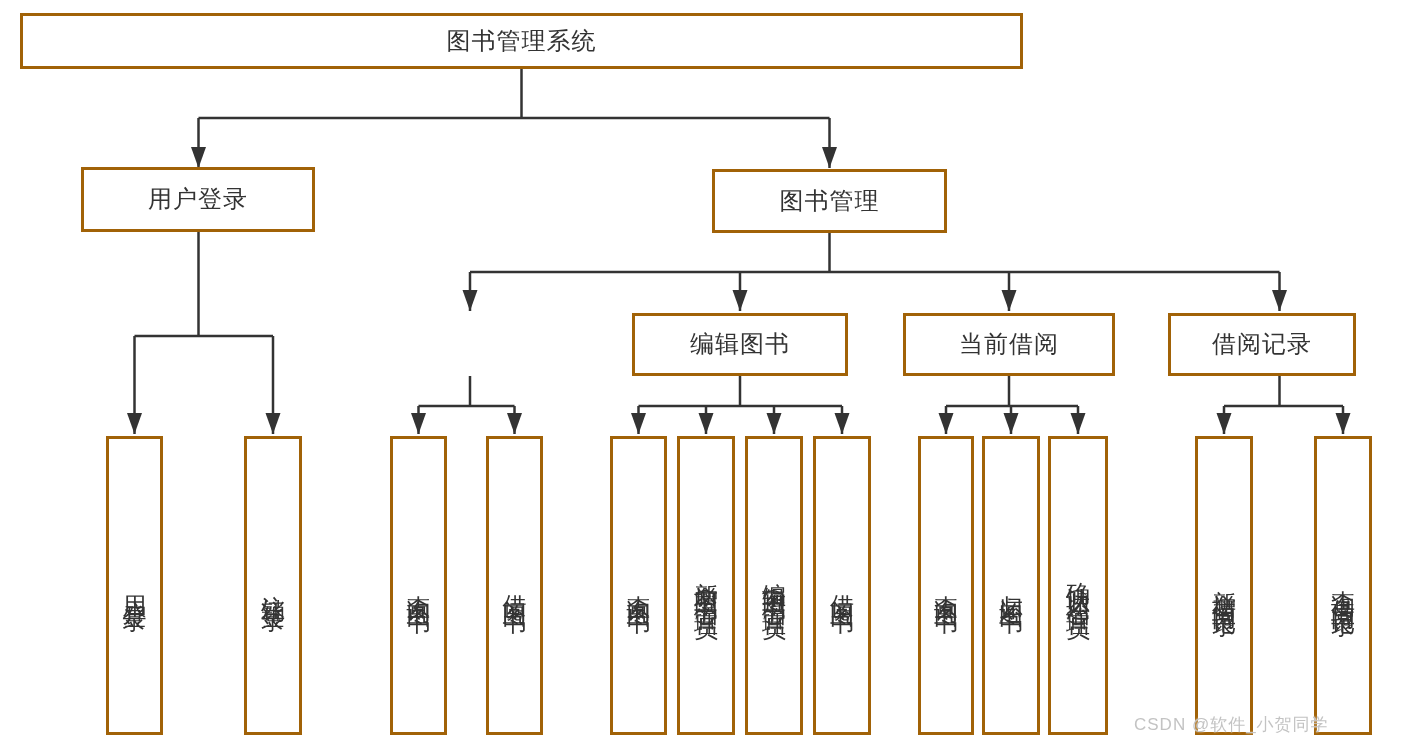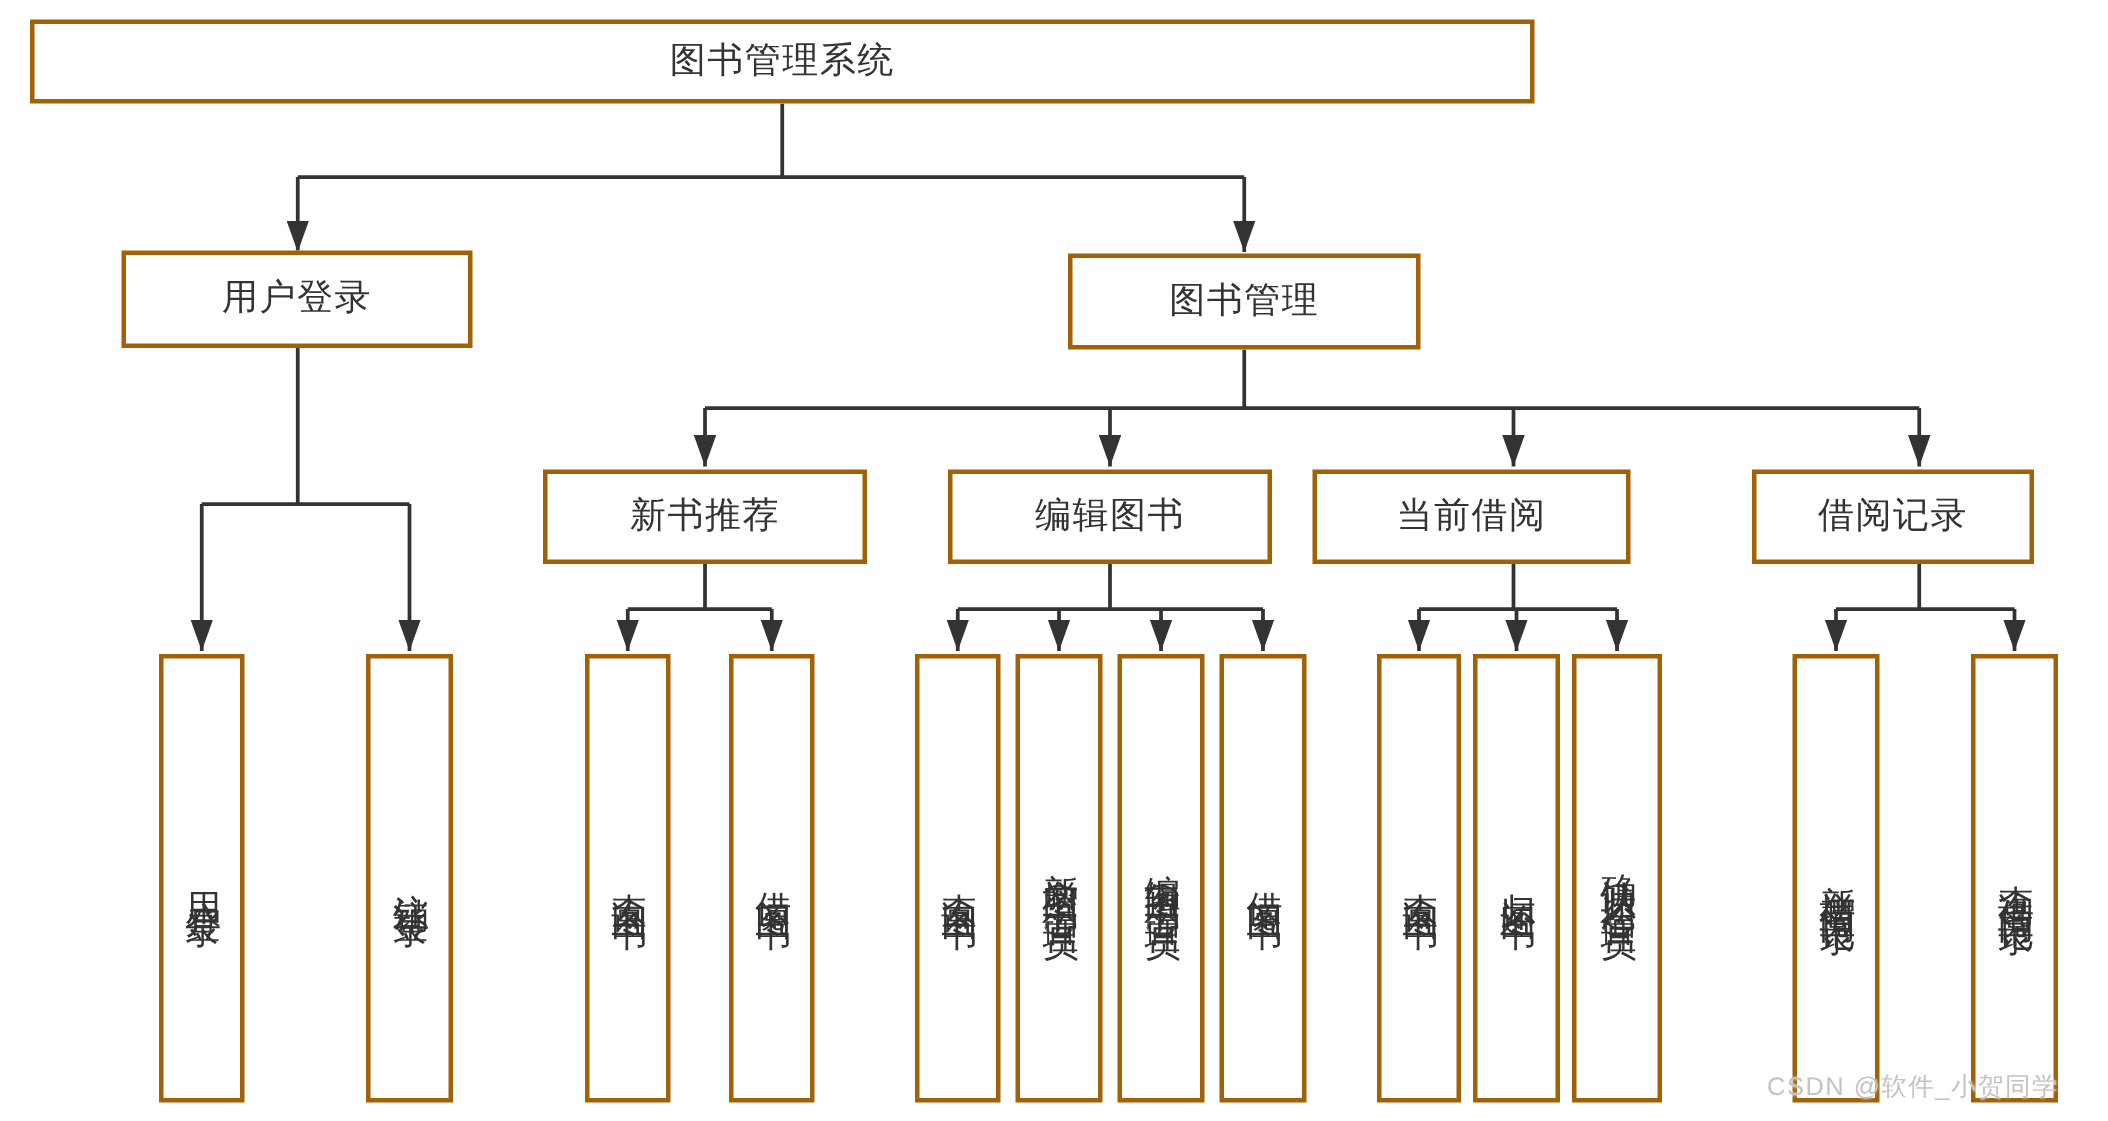--- a/index.html
+++ b/index.html
@@ -103,38 +103,37 @@
       <path d="M1224,406 V434" marker-end="url(#arw)"></path>
       <path d="M1343,406 V434" marker-end="url(#arw)"></path>
     </g>
   </svg>
 
   <div class="node" style="left:20px;top:13px;width:1003px;height:56px;">图书管理系统</div>
 
   <div class="node" style="left:81px;top:167px;width:234px;height:65px;">用户登录</div>
   <div class="node" style="left:712px;top:169px;width:235px;height:64px;">图书管理</div>
 
-  <div class="node" style="left:362px;top:313px;width:216px;height:63px;">新书推荐</div>
   <div class="node" style="left:632px;top:313px;width:216px;height:63px;">编辑图书</div>
-  <div class="node" style="left:875px;top:313px;width:212px;height:63px;">当前借阅</div>
+  <div class="node" style="left:903px;top:313px;width:212px;height:63px;">当前借阅</div>
   <div class="node" style="left:1168px;top:313px;width:188px;height:63px;">借阅记录</div>
 
   <div class="node vnode" style="left:106px;top:436px;width:57px;height:299px;">用户登录</div>
   <div class="node vnode" style="left:244px;top:436px;width:58px;height:299px;">注销登录</div>
 
   <div class="node vnode" style="left:390px;top:436px;width:57px;height:299px;">查询图书</div>
   <div class="node vnode" style="left:486px;top:436px;width:57px;height:299px;">借阅图书</div>
 
   <div class="node vnode" style="left:610px;top:436px;width:57px;height:299px;">查询图书</div>
   <div class="node vnode" style="left:677px;top:436px;width:58px;height:299px;">新增图书（管理员）</div>
   <div class="node vnode" style="left:745px;top:436px;width:58px;height:299px;">编辑图书（管理员）</div>
   <div class="node vnode" style="left:813px;top:436px;width:58px;height:299px;">借阅图书</div>
 
   <div class="node vnode" style="left:918px;top:436px;width:56px;height:299px;">查询图书</div>
   <div class="node vnode" style="left:982px;top:436px;width:58px;height:299px;">归还图书</div>
   <div class="node vnode" style="left:1048px;top:436px;width:60px;height:299px;">确认归还（管理员）</div>
 
   <div class="node vnode" style="left:1195px;top:436px;width:58px;height:299px;">新增借阅记录</div>
   <div class="node vnode" style="left:1314px;top:436px;width:58px;height:299px;">查询借阅记录</div>
 
-  <div class="watermark" style="left:1134px;top:713px;margin-left:44px;">CSDN @软件_小贺同学</div>
+  <div class="watermark" style="left:1134px;top:713px;">CSDN @软件_小贺同学</div>
 
 </div>
 
 </body></html>

